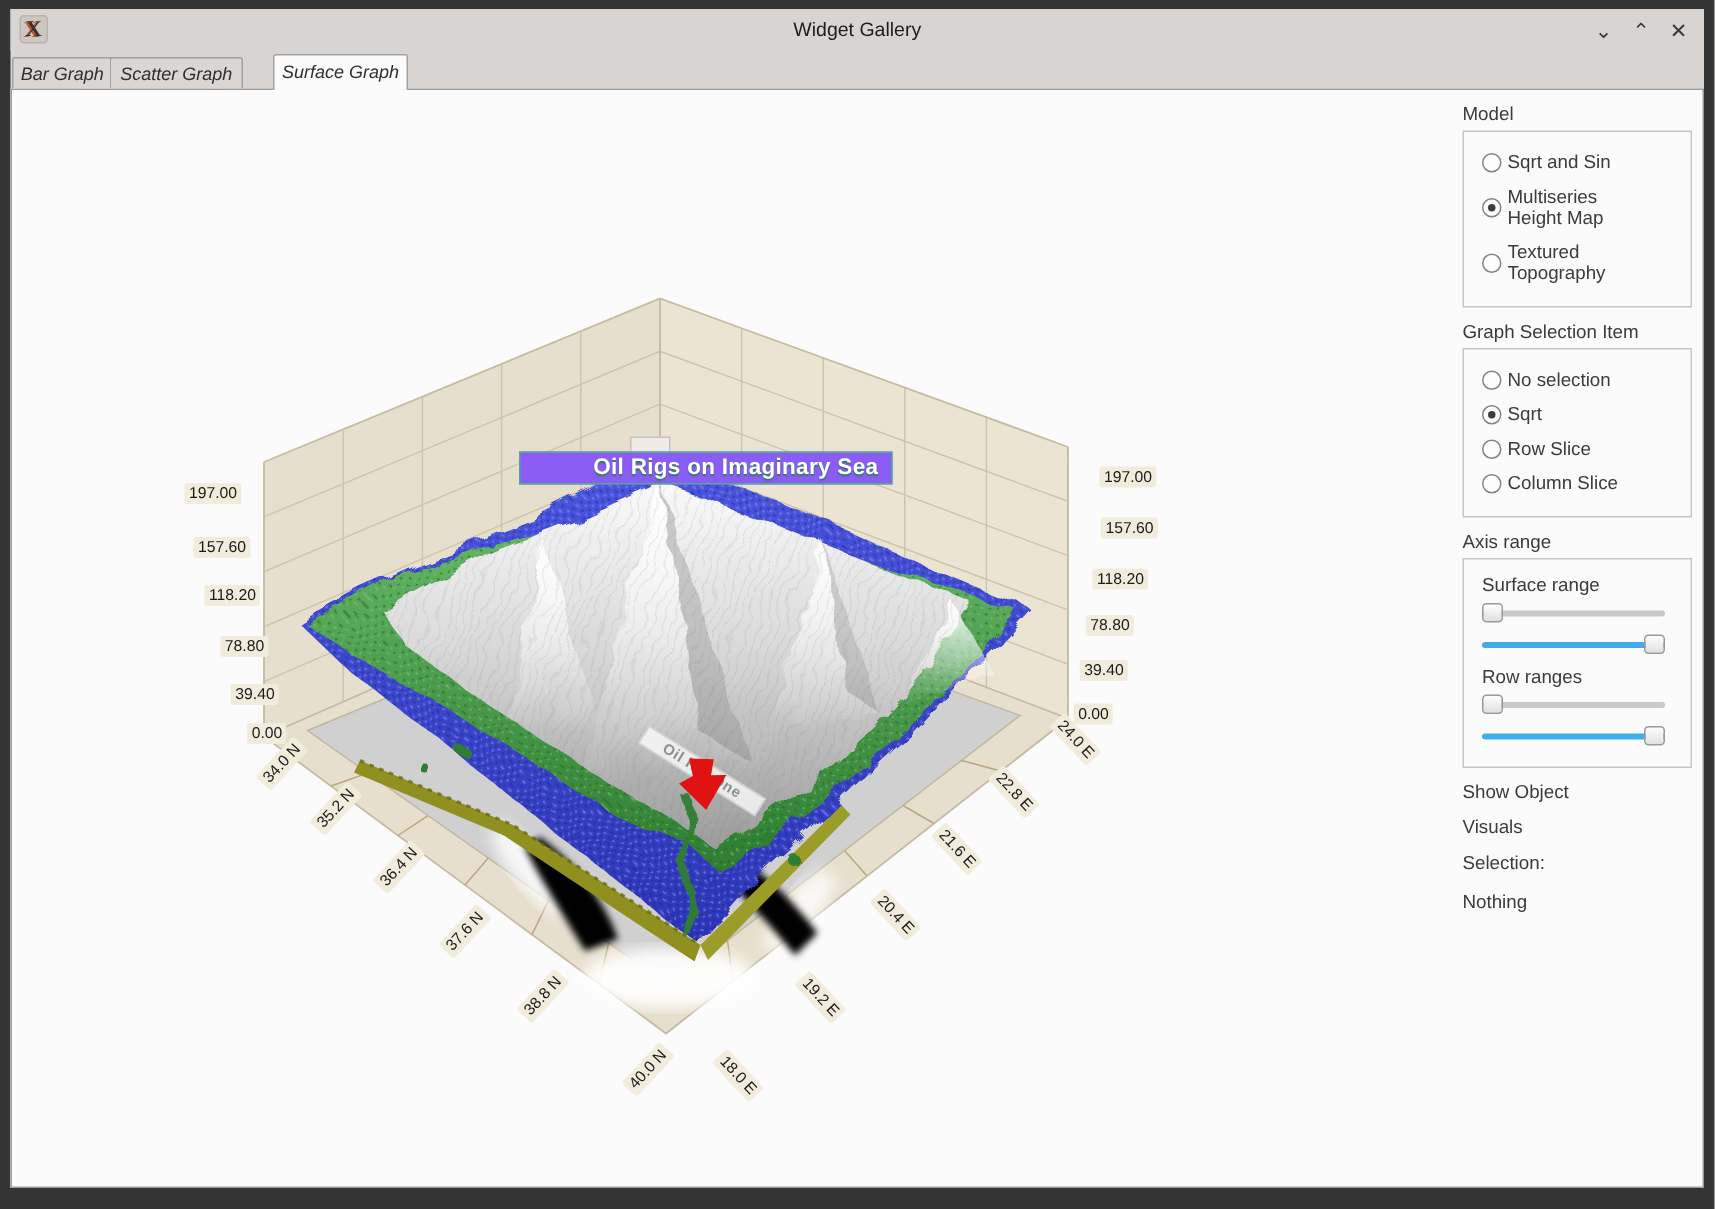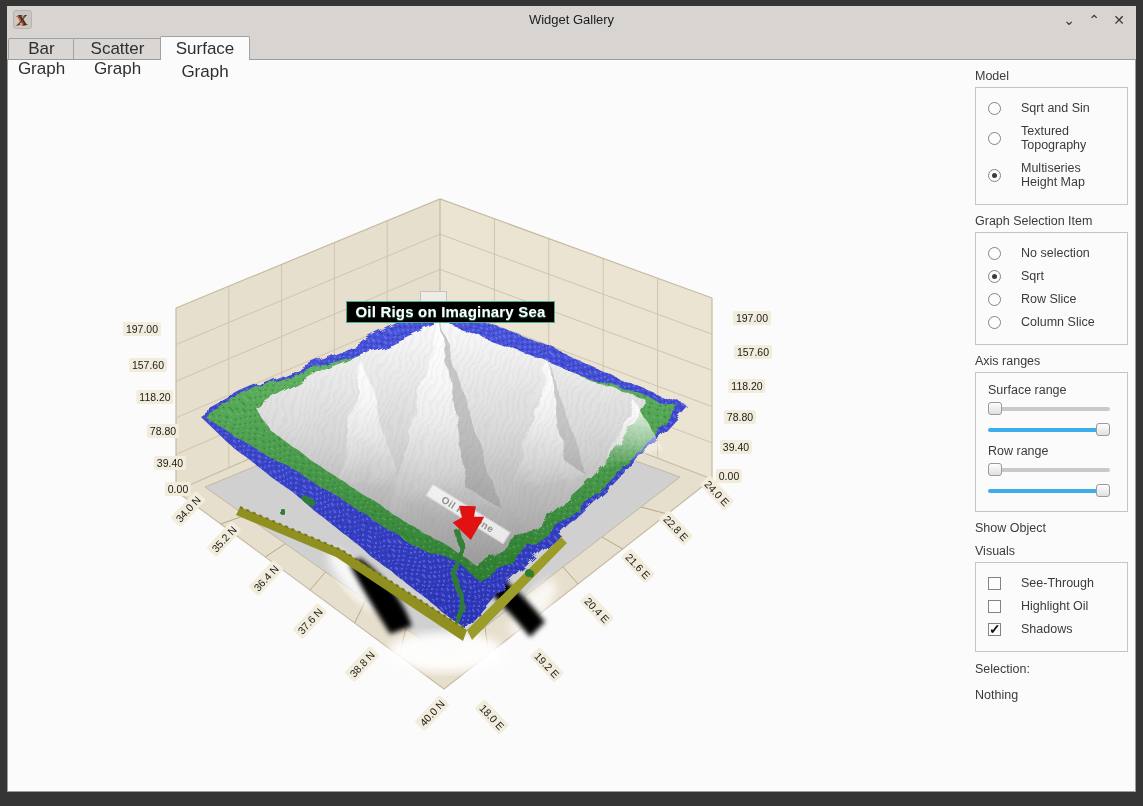--- a/index.html
+++ b/index.html
@@ -11,46 +11,46 @@
   .wtitle{position:absolute;left:0;width:100%;text-align:center;line-height:28px;font-size:13px;color:#1c1c1c;}
   .wicon{position:absolute;left:6px;top:4px;width:19px;height:19px;background:#cbc7c3;border:1px solid #b7b3af;
          border-radius:3px;text-align:center;line-height:18px;font-family:"Liberation Serif",serif;
          font-weight:bold;font-size:15px;color:#3a342e;text-shadow:-1.5px 0.5px 0 #c2552c;box-sizing:border-box;}
   .wbtns{position:absolute;right:10px;top:0;height:28px;display:flex;gap:11px;align-items:center;
          font-size:14px;color:#3a3a3a;}
   .wbtn{width:14px;text-align:center;cursor:default;line-height:14px;}
   
   .tabbar{position:absolute;top:28px;left:0;width:100%;height:26px;}
   .tab{position:absolute;top:4px;height:20px;line-height:20px;background:#d9d6d3;border:1px solid #a2a2a2;
-       border-bottom:none;border-radius:2px 2px 0 0;text-align:center;color:#2f2f2f;font-size:17px;z-index:3;box-sizing:content-box;}
-  .tab.active{top:2px;height:23px;line-height:23px;background:#fbfbfb;z-index:4;}
+       border-bottom:none;border-radius:2px 2px 0 0;text-align:center;color:#2f2f2f;font-size:12px;z-index:3;box-sizing:content-box;font-style:italic;}
+  .tab.active{top:2px;height:23px;line-height:23px;background:#fbfbfb;z-index:4;margin-left:22px;}
   
   .pane{position:absolute;top:53px;left:0;width:1129px;height:733px;background:#fbfbfb;
         border:1px solid #9c9c9c;box-sizing:border-box;z-index:2;}
   .chart{position:absolute;left:0;top:0;width:952px;height:731px;}
   .scene{position:absolute;left:0;top:0;z-index:1;}
   
   .tk{position:absolute;background:#f2ecdc;border-radius:2px;padding:0 3px;font-size:10.5px;color:#1b1b1b;
       white-space:nowrap;transform:translate(-50%,-50%);line-height:14px;z-index:2;}
   .rL{transform:translate(-50%,-50%) rotate(-47deg);}
   .rR{transform:translate(-50%,-50%) rotate(47deg);}
   .hiddenlabel{position:absolute;left:412px;top:231px;width:27px;height:12px;background:#efece6;
       border:1px solid #c2c2c2;z-index:4;box-sizing:border-box;}
-  .banner{position:absolute;left:338px;top:241px;width:207px;height:20px;background:#000000;
+  .banner{position:absolute;left:338px;top:241px;width:207px;height:20px;background:#8b5cf6;
       border:1px solid #4aae8c;z-index:5;color:#fff;font-weight:bold;font-size:15px;text-align:center;
-      line-height:19px;text-shadow:0 1px 1px #2c7a5e;letter-spacing:0.2px;}
+      line-height:19px;text-shadow:0 1px 1px #2c7a5e;letter-spacing:0.2px;padding-left:40px;}
   .itemlabel{position:absolute;left:414px;top:447px;width:92px;height:14px;transform:rotate(32deg);z-index:5;
       font-size:10px;font-weight:bold;letter-spacing:0.5px;color:#8f8f8f;background:rgba(252,252,252,0.78);
       border:1px solid #cfcfcf;text-align:center;line-height:13px;box-sizing:border-box;}
   .arrowwrap{position:absolute;left:437px;top:442px;width:50px;height:42px;z-index:6;}
   
   .sidebar{position:absolute;left:958px;top:0;width:170px;font-size:12.5px;color:#3b3b3b;}
   .sec{margin:9px 0 3px 9px;}
   .group{border:1px solid #c6c6c6;margin:4px 8px 8px 9px;padding:4px 4px 6px 12px;background:#fbfbfb;}
-  .opt{display:flex;align-items:center;gap:20px;margin:9px 0;}
+  .opt{display:flex;align-items:center;gap:4px;margin:9px 0;}
   .opt .lbl{width:94px;line-height:1.12;}
   .radio{width:13px;height:13px;border:1px solid #848484;border-radius:50%;background:#fdfdfd;
          position:relative;flex:none;box-sizing:border-box;}
   .radio.on::after{content:'';position:absolute;left:3px;top:3px;width:5px;height:5px;border-radius:50%;background:#3c3c3c;}
   .checkbox{width:13px;height:13px;border:1px solid #848484;background:#fdfdfd;position:relative;flex:none;box-sizing:border-box;}
   .checkbox.on::after{content:'✓';position:absolute;left:0;top:-3px;font-size:14px;font-weight:bold;color:#111;}
   .sliderlabel{margin:6px 0 4px 0;}
   .slider{position:relative;height:14px;width:122px;margin:5px 0 7px 0;}
   .track{position:absolute;left:0;right:0;top:5px;height:4px;background:#c9c9c9;border-radius:2px;}
   .track.filled{background:#3daee9;}
@@ -227,27 +227,27 @@
 
     <div class="sidebar">
 
       <div class="sec">Model</div>
       <div class="group">
         <div class="opt">
           <span class="radio"></span>
           <span class="lbl">Sqrt and Sin</span>
         </div>
         <div class="opt">
-          <span class="radio"></span>
-          <span class="lbl">Textured Topography</span>
-        </div>
-        <div class="opt">
           <span class="radio on"></span>
           <span class="lbl">Multiseries Height Map</span>
         </div>
+        <div class="opt">
+          <span class="radio"></span>
+          <span class="lbl">Textured Topography</span>
+        </div>
       </div>
 
       <div class="sec">Graph Selection Item</div>
       <div class="group">
         <div class="opt">
           <span class="radio"></span>
           <span class="lbl">No selection</span>
         </div>
         <div class="opt">
           <span class="radio on"></span>
@@ -256,58 +256,44 @@
         <div class="opt">
           <span class="radio"></span>
           <span class="lbl">Row Slice</span>
         </div>
         <div class="opt">
           <span class="radio"></span>
           <span class="lbl">Column Slice</span>
         </div>
       </div>
 
-      <div class="sec">Axis ranges</div>
+      <div class="sec">Axis range</div>
       <div class="group">
         <div class="sliderlabel">Surface range</div>
         <div class="slider">
           <div class="track"></div>
           <div class="handle h-left"></div>
         </div>
         <div class="slider">
           <div class="track filled"></div>
           <div class="handle h-right"></div>
         </div>
-        <div class="sliderlabel">Row range</div>
+        <div class="sliderlabel">Row ranges</div>
         <div class="slider">
           <div class="track"></div>
           <div class="handle h-left"></div>
         </div>
         <div class="slider">
           <div class="track filled"></div>
           <div class="handle h-right"></div>
         </div>
       </div>
 
       <div class="sec">Show Object</div>
 
       <div class="sec">Visuals</div>
-      <div class="group">
-        <div class="opt">
-          <span class="checkbox"></span>
-          <span class="lbl">See-Through</span>
-        </div>
-        <div class="opt">
-          <span class="checkbox"></span>
-          <span class="lbl">Highlight Oil</span>
-        </div>
-        <div class="opt">
-          <span class="checkbox on"></span>
-          <span class="lbl">Shadows</span>
-        </div>
-      </div>
 
       <div class="selline">Selection:</div>
       <div class="selval">Nothing</div>
     </div>
 
   </div>
 </div>
 
 </body></html>

